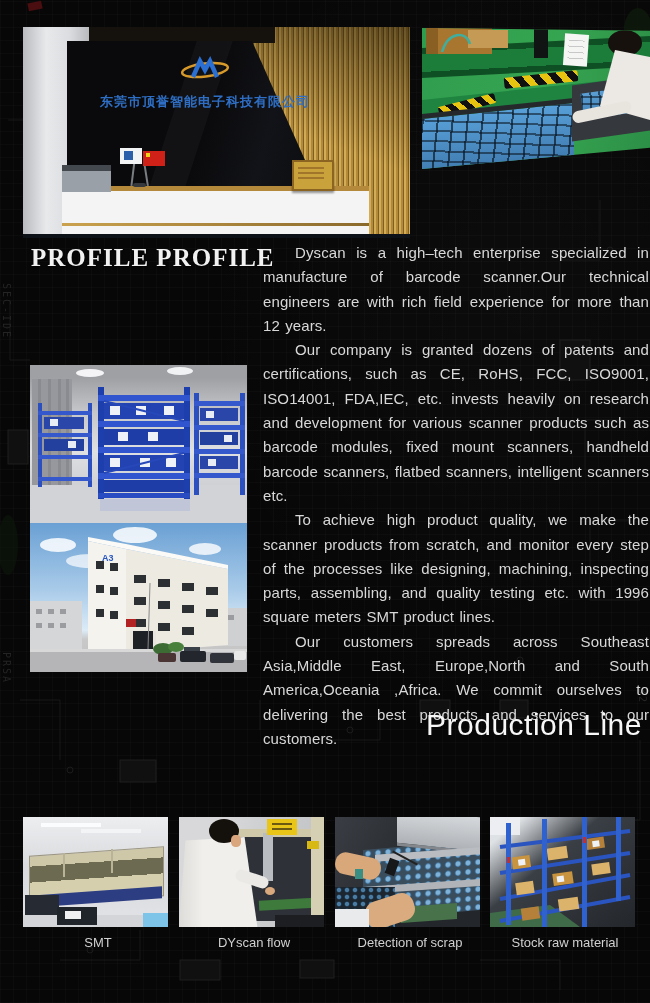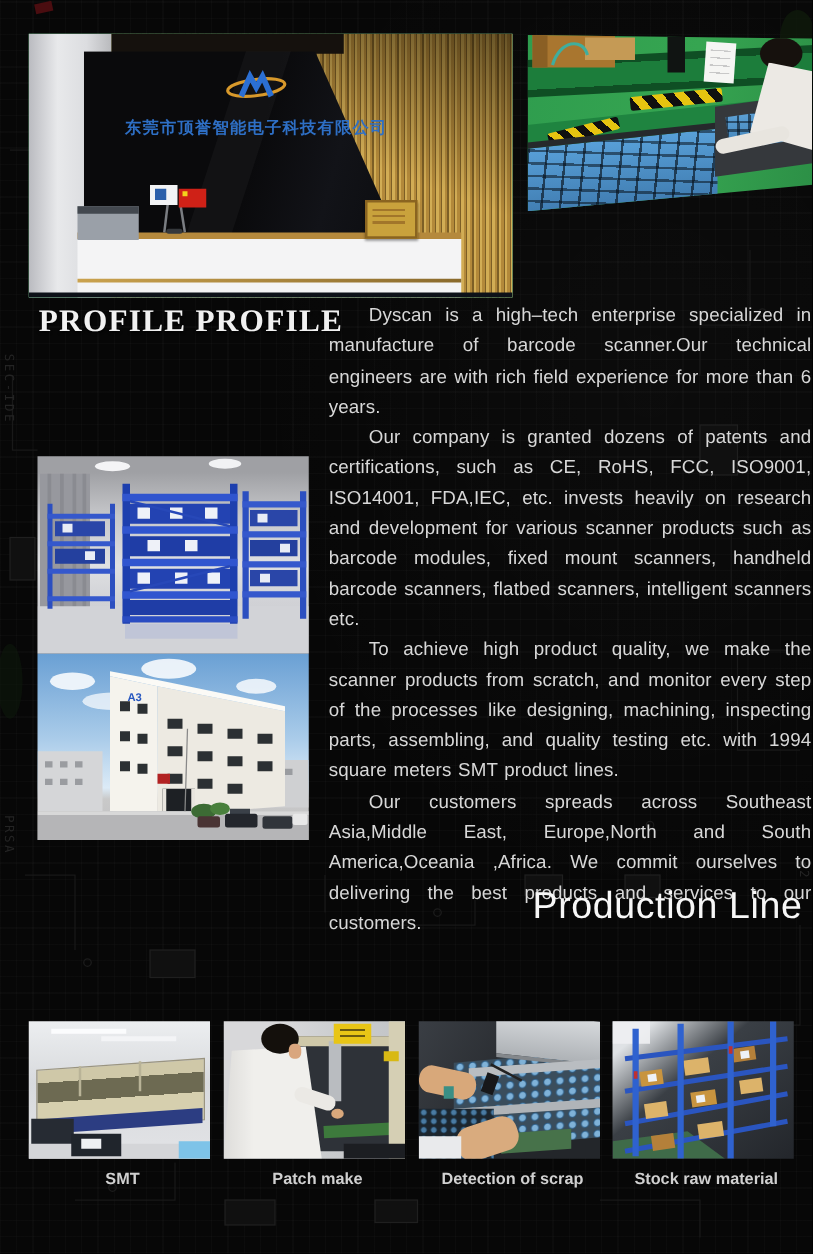--- a/index.html
+++ b/index.html
@@ -10,21 +10,21 @@
       repeating-linear-gradient(0deg, rgba(255,255,255,.018) 0 1px, transparent 1px 13px),
       repeating-linear-gradient(90deg, rgba(255,255,255,.018) 0 1px, transparent 1px 13px),
       radial-gradient(ellipse at 80% 30%, rgba(255,255,255,.02), transparent 45%);}
   .traces{position:absolute;left:0;top:0;}
   .bglabel{position:absolute;color:#242424;font:10px "DejaVu Sans Mono",monospace;
     writing-mode:vertical-rl;letter-spacing:2px;}
   .photo{position:absolute;overflow:hidden;background:#101010;}
   .photo *{position:absolute;}
 
   
-  .reception{left:23px;top:27px;width:387px;height:211px;background:#86efac;}
+  .reception{left:23px;top:27px;width:387px;height:211px;background:#fde047;}
   .rp-wood{left:66px;top:0;width:321px;height:211px;
     background:repeating-linear-gradient(90deg,#d2ad55 0 2px,#b3893a 2px 4px,#7d5f26 4px 5px);}
   .rp-wood-shade{left:66px;top:0;width:321px;height:211px;
     background:linear-gradient(200deg,rgba(15,10,2,.55),rgba(0,0,0,0) 45%);}
   .rp-topdark{left:66px;top:0;width:186px;height:16px;background:#15110d;}
   .rp-wall{left:0;top:0;width:66px;height:211px;
     background:linear-gradient(90deg,#babbc0,#e8e9eb 35%,#dcdde0 70%,#b9babd);}
   .rp-glass{left:44px;top:14px;width:250px;height:146px;
     clip-path:polygon(0 0,74% 0,100% 100%,0 100%);
     background:linear-gradient(105deg,#0a0a0c 55%,#121318 78%,#0c0d10);}
@@ -99,21 +99,21 @@
   
   .cp-heading{position:absolute;left:31px;top:244px;margin:0;
     font-family:"Liberation Serif","DejaVu Serif",serif;font-weight:700;font-size:25px;
     color:#f1f1f1;letter-spacing:1px;text-shadow:0 1px 2px rgba(0,0,0,.8);}
   .cp-text{position:absolute;left:263px;top:241px;width:386px;}
   .cp-text p{margin:0;text-align:justify;text-indent:32px;
     font:15px/24.3px "Liberation Sans",sans-serif;color:#d8d8d8;
     letter-spacing:.1px;word-spacing:1px;}
   .prod-heading{position:absolute;right:8px;top:708px;margin:0;font-weight:400;
     font-family:"Liberation Sans",sans-serif;font-size:30px;color:#f7f7f7;letter-spacing:.5px;}
-  .pl-item{position:absolute;top:817px;width:150px;font-weight:bold;}
+  .pl-item{position:absolute;top:817px;width:150px;}
   .pl-photo{position:relative;width:145px;height:110px;overflow:hidden;background:#15161a;}
   .pl-photo *{position:absolute;}
   .pl-caption{margin-top:8px;text-align:center;font-size:13px;color:#d0d0d0;}
 
   
   .smt{background:linear-gradient(180deg,#eceef0,#d8dadd 45%,#e2e3e6);}
   .smt-lamp{left:18px;top:6px;width:60px;height:4px;background:#fbfcfd;box-shadow:40px 6px 0 #f3f4f6;}
   .smt-body{left:6px;top:34px;width:133px;height:48px;transform:skewY(-4deg);
     border:1px solid #9a9480;
     background:linear-gradient(180deg,#cfc8a8 0 10px,#6d6a52 10px 26px,#d6cfae 26px);}
@@ -265,23 +265,23 @@
     <div class="as-pcb"></div>
     <div class="as-mat"></div>
     <div class="as-chips"></div>
     <div class="as-hair"></div>
     <div class="as-shirt"></div>
     <div class="as-arm"></div>
   </div>
 
   <h2 class="cp-heading">PROFILE PROFILE</h2>
   <div class="cp-text">
-    <p>Dyscan is a high–tech enterprise specialized in manufacture of barcode scanner.Our technical engineers are with rich field experience for more than 6 years.</p>
+    <p>Dyscan is a high–tech enterprise specialized in manufacture of barcode scanner.Our technical engineers are with rich field experience for more than 12 years.</p>
     <p>Our company is granted dozens of patents and certifications, such as CE, RoHS, FCC, ISO9001, ISO14001, FDA,IEC, etc. invests heavily on research and development for various scanner products such as barcode modules, fixed mount scanners, handheld barcode scanners, flatbed scanners, intelligent scanners etc.</p>
-    <p>To achieve high product quality, we make the scanner products from scratch, and monitor every step of the processes like designing, machining, inspecting parts, assembling, and quality testing etc. with 1994 square meters SMT product lines.</p>
+    <p>To achieve high product quality, we make the scanner products from scratch, and monitor every step of the processes like designing, machining, inspecting parts, assembling, and quality testing etc. with 1996 square meters SMT product lines.</p>
     <p>Our customers spreads across Southeast Asia,Middle East, Europe,North and South America,Oceania ,Africa. We commit ourselves to delivering the best products and services to our customers.</p>
   </div>
 
   <div class="photo racks">
     <svg width="217" height="158" viewBox="0 0 217 158">
       <ellipse cx="60" cy="8" rx="14" ry="4" fill="#f4f4f6"></ellipse>
       <ellipse cx="150" cy="6" rx="13" ry="4" fill="#f1f2f4"></ellipse>
       <rect x="2" y="14" width="40" height="108" fill="#97989e"></rect>
       <rect x="8" y="14" width="3" height="108" fill="#8a8b91"></rect>
         <rect x="18" y="14" width="3" height="108" fill="#8a8b91"></rect>
@@ -418,21 +418,21 @@
       <div class="pt-wall"></div>
       <div class="pt-sign"></div>
       <div class="pt-sign2"></div>
       <div class="pt-floor"></div>
       <div class="pt-shirt"></div>
       <div class="pt-hair"></div>
       <div class="pt-face"></div>
       <div class="pt-arm"></div>
       <div class="pt-hand"></div>
     </div>
-    <div class="pl-caption">Patch make</div>
+    <div class="pl-caption">DYscan flow</div>
   </div>
 
   <div class="pl-item" style="left:490px">
     <div class="pl-photo stock">
       <svg width="145" height="110" viewBox="0 0 145 110" style="left:0;top:0">
         <rect x="0" y="0" width="30" height="18" fill="#eef0f2" opacity="0.9"></rect>
         <polygon points="0,96 60,88 90,110 0,110" fill="#3f6b49"></polygon>
         <line x1="10" y1="30" x2="140" y2="14" stroke="#2a55c0" stroke-width="4"></line>
         <line x1="10" y1="56" x2="140" y2="36" stroke="#2a55c0" stroke-width="4"></line>
         <line x1="10" y1="82" x2="140" y2="58" stroke="#2a55c0" stroke-width="4"></line>

